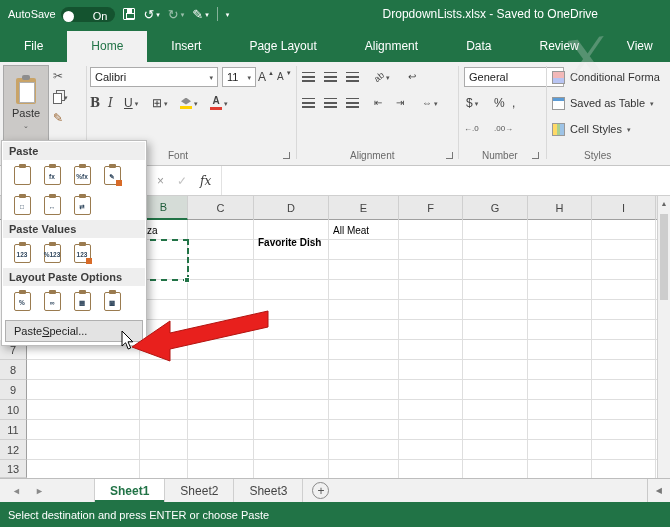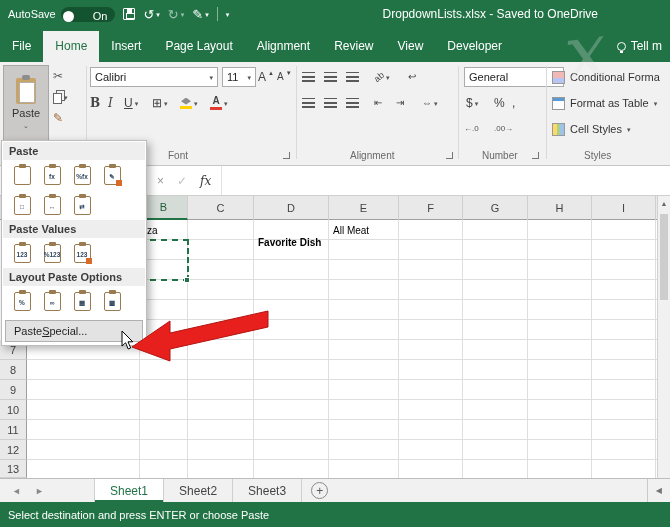--- a/index.html
+++ b/index.html
@@ -20,21 +20,21 @@
 .save-icon::after{content:"";position:absolute;bottom:0;left:2px;width:7px;height:4px;border:1px solid #fff}
 .qglyph{font-size:13px;line-height:1}
 .dim{opacity:.55}
 .dd7{font-size:7px;line-height:1}
 .qsep{width:1px;height:14px;background:rgba(255,255,255,.45)}
 .title-text{margin-left:auto;margin-right:64px;font-size:12px;white-space:nowrap}
 
 
 .tabrow{position:absolute;top:28px;left:0;right:0;height:34px;background:#217346;
         display:flex;align-items:flex-end;color:#fff;font-size:12px;white-space:nowrap}
-.rtab{padding:8px 12px 9px}
+.rtab{padding:8px 24px 9px}
 .rtab.active{background:#f1f1f1;color:#217346}
 .tellme{margin-left:auto;display:flex;align-items:center;gap:5px;padding:8px 8px 9px}
 .bulb{width:9px;height:9px;border:1px solid #fff;border-radius:50%;position:relative}
 .bulb::after{content:"";position:absolute;left:2px;bottom:-3px;width:3px;height:2px;background:#fff}
 
 
 .ribbon{position:absolute;top:62px;left:0;right:0;height:104px;background:#f1f1f1;
         border-bottom:1px solid #c6c6c6;font-size:11px;color:#333}
 .vsep{position:absolute;top:4px;bottom:6px;width:1px;background:#d9d9d9}
 .grouplabel{position:absolute;bottom:4px;font-size:10px;color:#696969}
@@ -100,21 +100,21 @@
 .fillhandle{position:absolute;left:184px;top:277px;width:6px;height:6px;background:#217346;border:1px solid #fff}
 .vscroll{position:absolute;right:0;top:196px;width:13px;height:282px;background:#f1f1f1;border-left:1px solid #d0d0d0}
 .vup{height:14px;text-align:center;font-size:7px;color:#666;line-height:15px}
 .vthumb{position:absolute;left:2px;right:2px;top:18px;height:86px;background:#cdcdcd}
 
 
 .sheetbar{position:absolute;left:0;right:0;top:478px;height:24px;background:#f1f1f1;
           border-top:1px solid #bdbdbd;display:flex;align-items:stretch;font-size:12px;color:#444}
 .navarrows{width:94px;display:flex;align-items:center;gap:14px;padding-left:12px;color:#8a8a8a;font-size:9px}
 .stab{display:flex;align-items:center;padding:0 15px;border-right:1px solid #cfcfcf}
-.stab.active{background:#fff;color:#217346;font-weight:normal;box-shadow:inset 0 -2px 0 #217346;border-left:1px solid #cfcfcf}
+.stab.active{background:#fff;color:#217346;font-weight:bold;box-shadow:inset 0 -2px 0 #217346;border-left:1px solid #cfcfcf}
 .addsheet{width:17px;height:17px;border:1px solid #8a8a8a;border-radius:50%;display:flex;
           align-items:center;justify-content:center;font-size:12px;color:#555;align-self:center;margin-left:9px}
 .tabbar-right{margin-left:auto;display:flex;align-items:center;border-left:1px solid #c9c9c9;
               padding:0 8px;color:#777;font-size:8px}
 
 
 .statusbar{position:absolute;left:0;right:0;top:502px;height:25px;background:#217346;color:#fff;
            font-size:11px;display:flex;align-items:center;padding-left:8px}
 
 
@@ -174,20 +174,21 @@
     </span>
     <span class="title-text">DropdownLists.xlsx - Saved to OneDrive</span>
   </div>
 
   <div class="tabrow">
     <span class="rtab">File</span>
     <span class="rtab active">Home</span>
     <span class="rtab">Insert</span>
     <span class="rtab">Page Layout</span>
     <span class="rtab">Alignment</span>
+    <span class="rtab">Data</span>
     <span class="rtab">Review</span>
     <span class="rtab">View</span>
     <span class="rtab">Developer</span>
     <span class="tellme">
       <span class="bulb"></span>
       <span>Tell m</span>
     </span>
   </div>
 
   <div class="watermark">x</div>
@@ -323,21 +324,21 @@
     <span class="grouplabel" style="left:482px">Number</span>
     <span class="launcher" style="left:532px"></span>
     <div class="vsep" style="left:546px"></div>
 
     <div class="style-item" style="top:5px">
       <span class="sticon st1"></span>
       <span>Conditional Forma</span>
     </div>
     <div class="style-item" style="top:31px">
       <span class="sticon st2"></span>
-      <span>Format as Table</span>
+      <span>Saved as Table</span>
       <span class="dd">▾</span>
     </div>
     <div class="style-item" style="top:57px">
       <span class="sticon st3"></span>
       <span>Cell Styles</span>
       <span class="dd">▾</span>
     </div>
     <span class="grouplabel" style="left:584px">Styles</span>
   </div>
 

